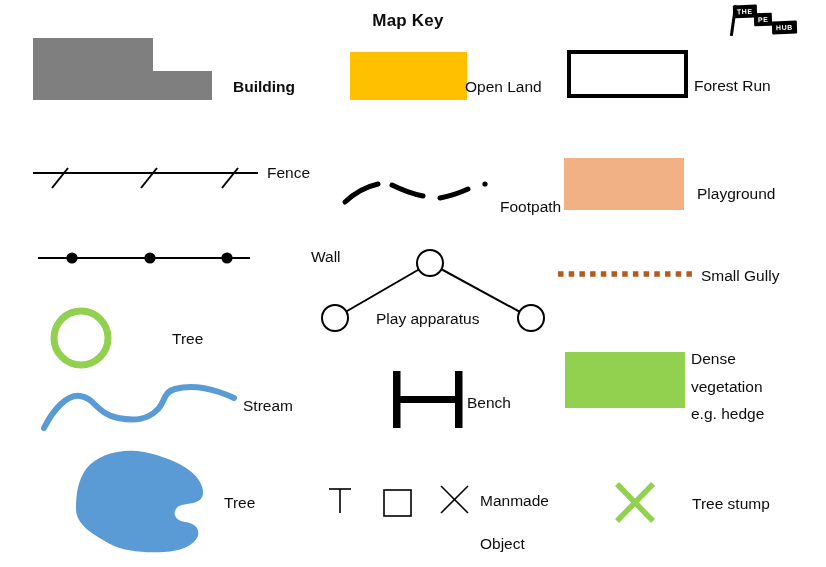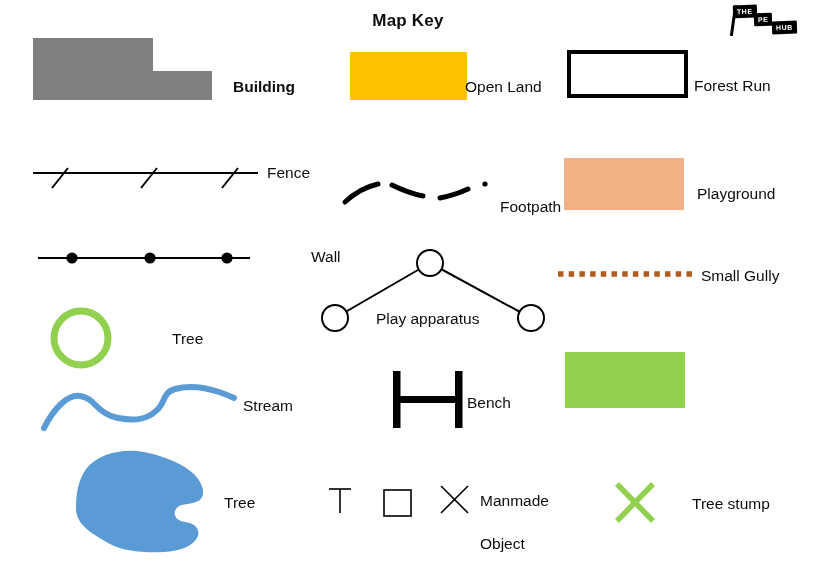--- a/index.html
+++ b/index.html
@@ -109,20 +109,21 @@
     <circle class="stroke-green" cx="33" cy="34" r="27" fill="none" stroke-width="7"></circle>
   </svg>
   <div class="label" style="left:172px; top:330px;text-align:center;">Tree</div>
 
   <svg class="sym" style="left:35px; top:380px;" width="210" height="55" viewBox="0 0 210 55">
     <path class="stroke-blue" fill="none" stroke-width="6" stroke-linecap="round" stroke-linejoin="round" d="M9,48 C18,30 32,14 45,16 C60,18 62,34 83,38 C100,41 112,40 122,30 C130,23 128,12 140,9 C155,5 172,8 184,12 C190,14 195,16 199,18"></path>
   </svg>
   <div class="label" style="left:243px; top:397px;">Stream</div>
 
   <div class="swatch bg-green" style="left:565px; top:352px; width:120px; height:56px;"></div>
+  <div class="label wrap" style="left:691px; top:345px; width:92px; line-height:27.5px;">Dense vegetation e.g. hedge</div>
 
   <svg class="sym" style="left:390px; top:370px;" width="76" height="60" viewBox="0 0 76 60">
     <rect class="ink-fill" x="3" y="1" width="7.5" height="57"></rect>
     <rect class="ink-fill" x="65" y="1" width="7.5" height="57"></rect>
     <rect class="ink-fill" x="3" y="26" width="69" height="7"></rect>
   </svg>
   <div class="label" style="left:467px; top:394px;">Bench</div>
 
   <svg class="sym" style="left:70px; top:445px;" width="145" height="110" viewBox="0 0 145 110">
     <path class="fill-blue" d="M16,24 C28,9 52,3 74,7 C98,12 122,22 130,37 C135,46 134,54 126,57 C118,60 110,58 106,64 C102,70 107,76 115,77 C124,78 130,83 128,91 C124,101 110,106 94,107 C74,108 52,106 40,99 C24,90 6,80 6,64 C6,48 8,36 16,24 Z"></path>

